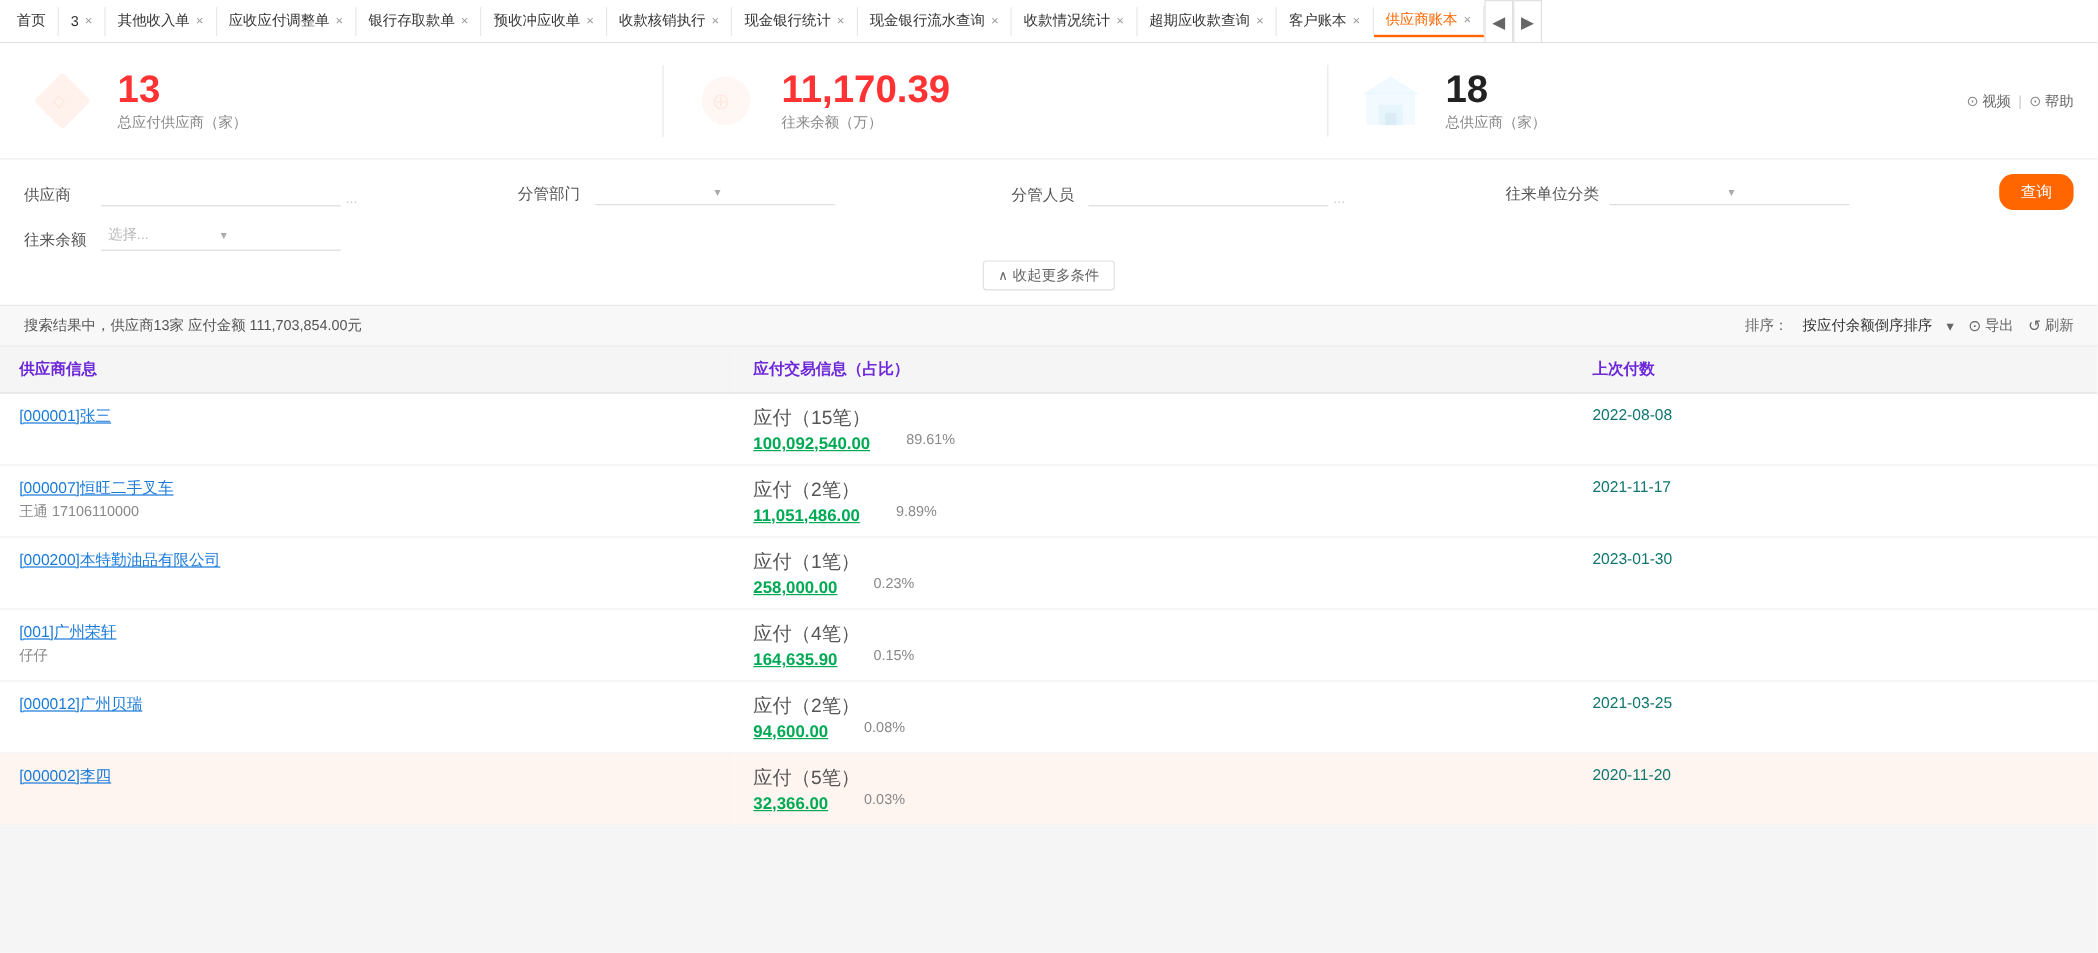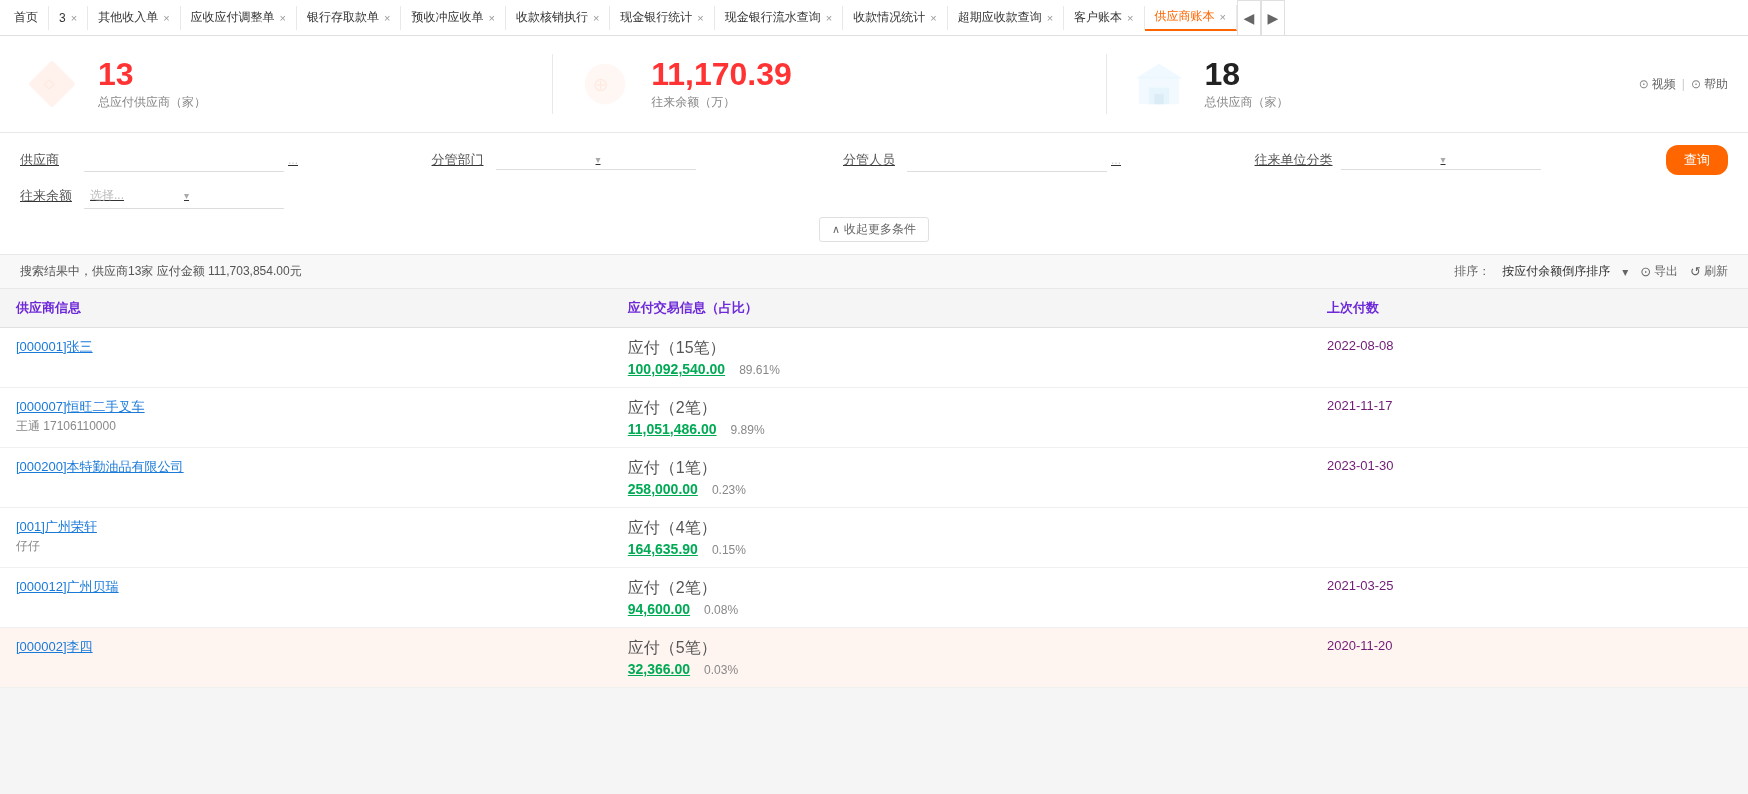--- a/index.html
+++ b/index.html
@@ -115,23 +115,22 @@
       border-bottom: 1px solid #e8e8e8;
     }
     .filter-row {
       display: flex;
       align-items: center;
       margin-bottom: 8px;
       gap: 10px;
     }
     .filter-item {
       display: flex;
-      align-items: center;
+      align-items: flex-end;
       flex: 1;
-      text-decoration: underline;
     }
     .filter-label {
       font-size: 13px;
       color: #555;
       white-space: nowrap;
       margin-right: 8px;
       min-width: 56px;
     }
     .filter-input {
       flex: 1;
@@ -268,24 +267,24 @@
       cursor: pointer;
       text-decoration: underline;
     }
     .tx-percent {
       font-size: 12px;
       color: #888;
       margin-left: 10px;
     }
     .tx-row {
       display: flex;
-      align-items: flex-end;
-      gap: 4px;
-    }
-    .date-text { font-size: 13px; color: #701a75; }
+      align-items: flex-start;
+      gap: 20px;
+    }
+    .date-text { font-size: 13px; color: #0f766e; }
 
     
     .main-table-wrap::-webkit-scrollbar { height: 6px; }
     .main-table-wrap::-webkit-scrollbar-thumb { background: #ccc; border-radius: 3px; }
   </style>
 </head>
 <body>
 
 <div class="top-nav">
   <div class="nav-tab">

